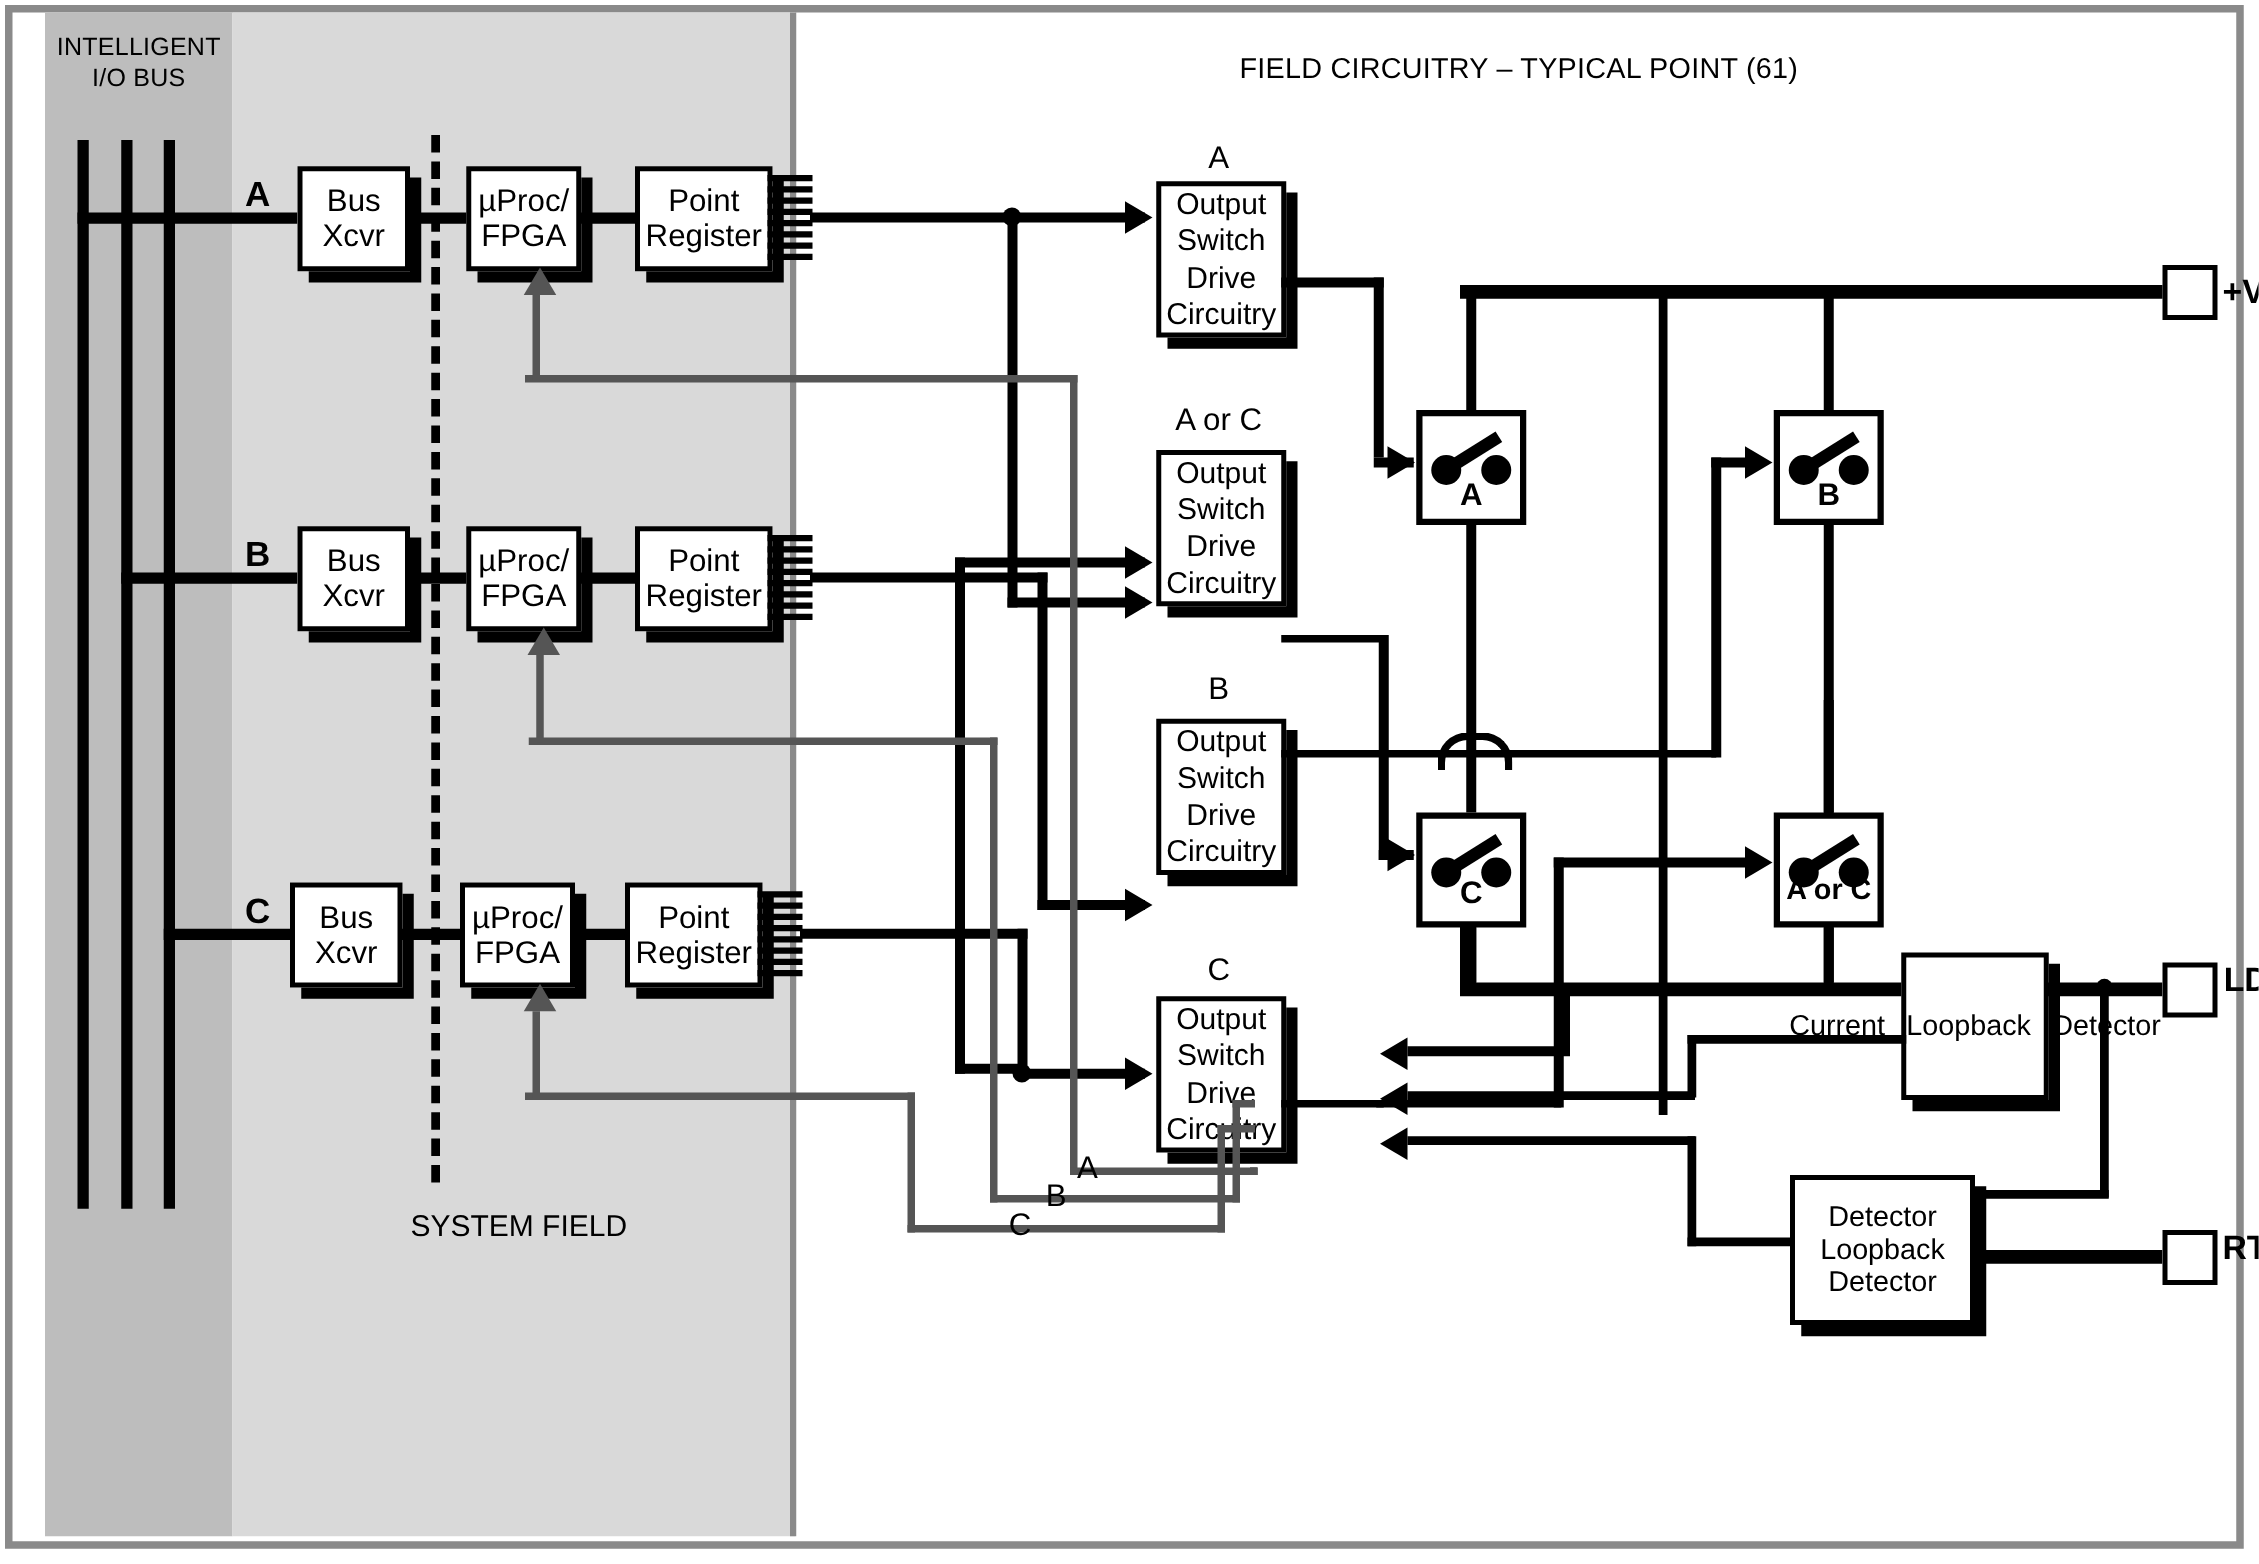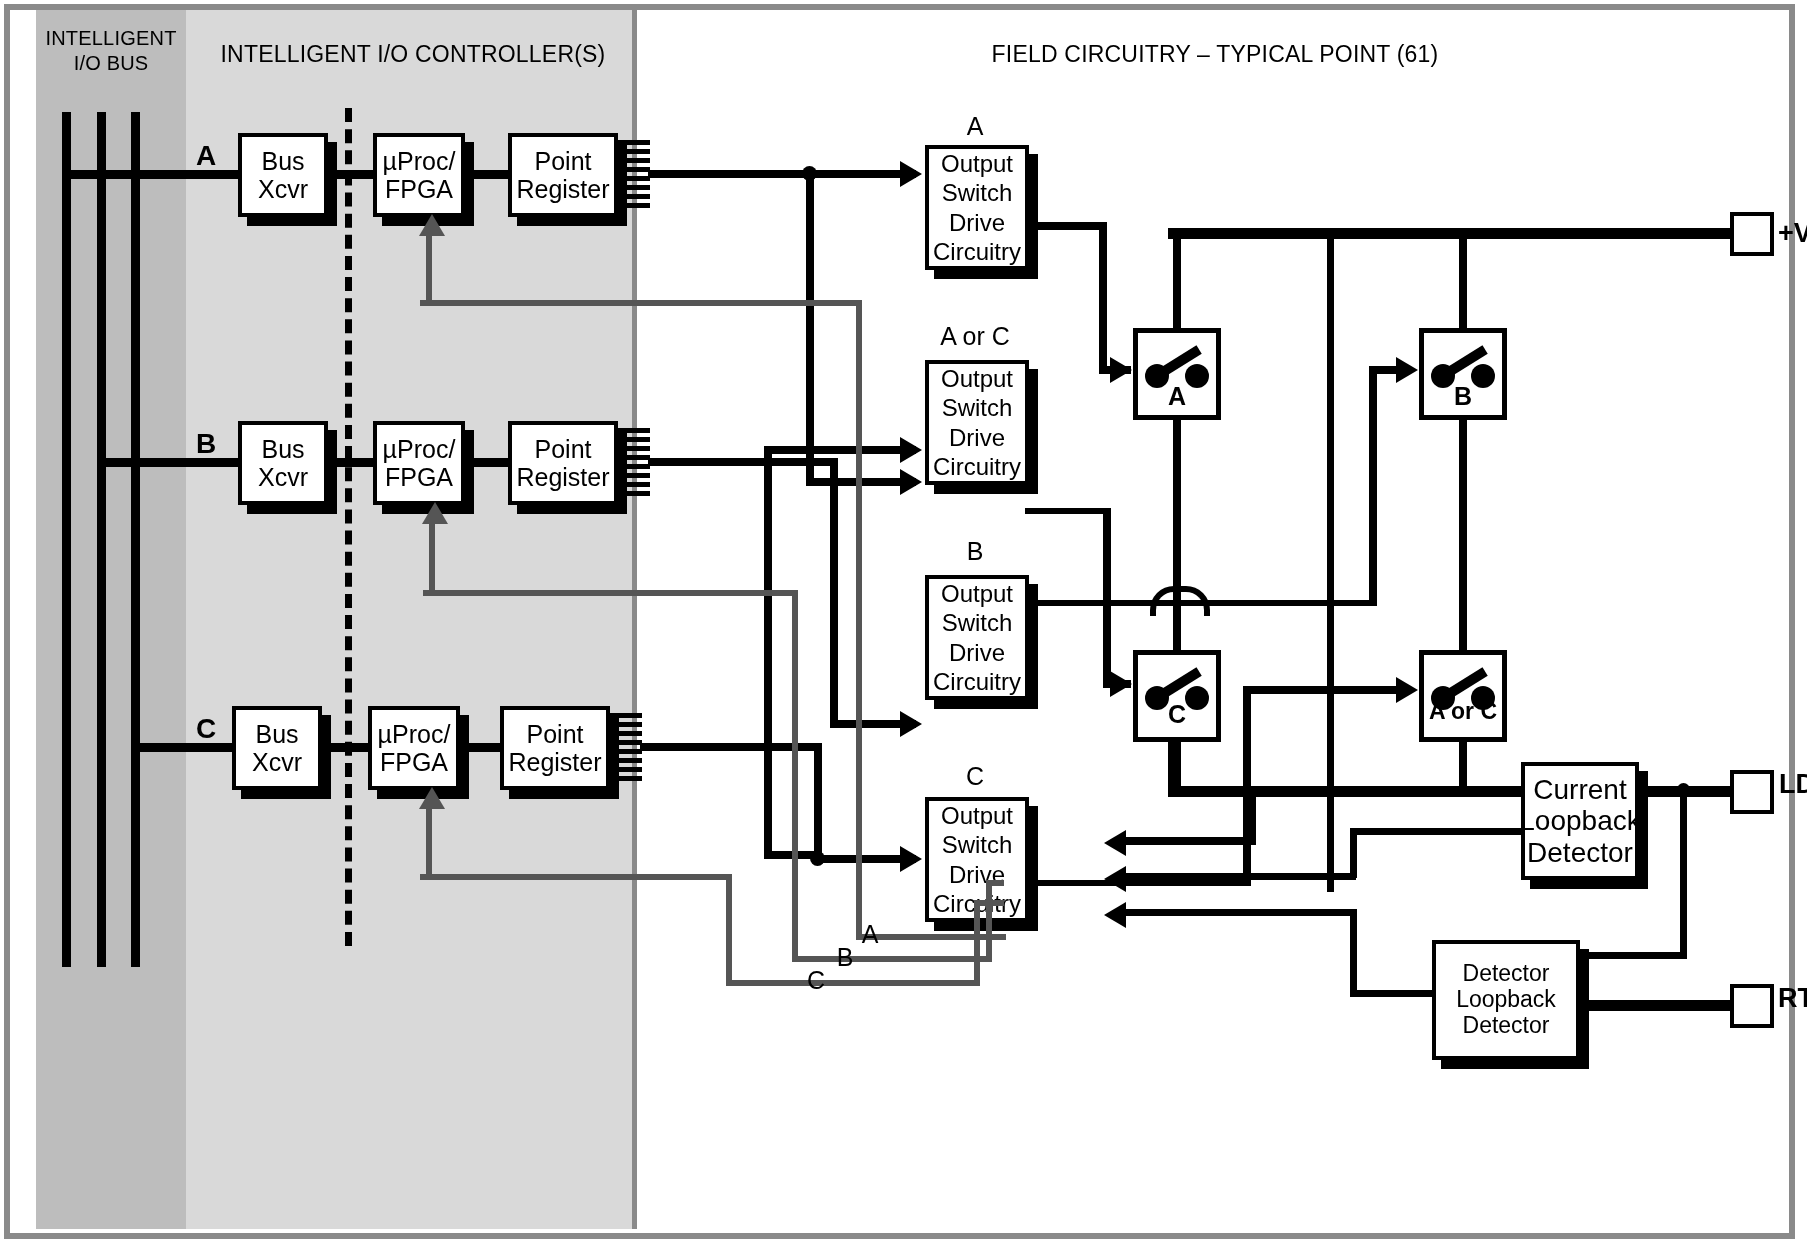--- a/index.html
+++ b/index.html
@@ -70,25 +70,25 @@
   <div class="frame"></div>
 
   <div class="band-bus"></div>
   <div class="band-ctrl"></div>
   <div class="band-edge"></div>
 
   <div class="hdr hdr-bus">
     <div>INTELLIGENT</div>
     <div>I/O BUS</div>
   </div>
-  <div class="hdr hdr-ctrl">INTELLIGENT I/O CONTROLLER(S)</div>
   <div class="hdr hdr-field">FIELD CIRCUITRY – TYPICAL POINT (61)</div>
 
   <div class="dash"></div>
   <div class="sysfield">
+    <div>SYSTEM  FIELD</div>
   </div>
 
   <div class="w" style="left:62px;top:112px;width:9px;height:855px;"></div>
   <div class="w" style="left:97px;top:112px;width:9px;height:855px;"></div>
   <div class="w" style="left:131px;top:112px;width:9px;height:855px;"></div>
 
   <div class="chlbl" style="left:196px;top:140px;">A</div>
   <div class="w" style="left:62px;top:170px;width:176px;height:9px;"></div>
 
   <div class="bx" style="left:238px;top:133px;width:90px;height:84px;flex-direction:column;">
@@ -296,21 +296,21 @@
   <div class="w" style="left:1168px;top:228px;width:568px;height:11px;"></div>
   <div class="w" style="left:1327px;top:232px;width:7px;height:660px;"></div>
   <div class="term" style="left:1730px;top:212px;width:44px;height:44px;"></div>
   <div class="termlbl" style="left:1778px;top:218px;">+V</div>
 
   <div class="w" style="left:1168px;top:786px;width:472px;height:11px;"></div>
   <div class="w" style="left:1168px;top:738px;width:8px;height:52px;"></div>
 
   <div class="hop" style="left:1150px;top:586px;"></div>
 
-  <div class="bx" style="left:1521px;top:762px;width:118px;height:118px;flex-direction:column;font-size:28px;">
+  <div class="bx" style="left:1521px;top:762px;width:118px;height:118px;font-size:23px;gap:17px;">
     <span>Current</span>
     <span>Loopback</span>
     <span>Detector</span>
   </div>
   <div class="w" style="left:1637px;top:786px;width:93px;height:11px;"></div>
   <div class="dot" style="left:1677px;top:783px;width:13px;height:13px;"></div>
   <div class="term" style="left:1730px;top:770px;width:44px;height:44px;"></div>
   <div class="termlbl" style="left:1779px;top:769px;">LD</div>
 
   <div class="bx" style="left:1432px;top:940px;width:148px;height:120px;flex-direction:column;font-size:23px;">

